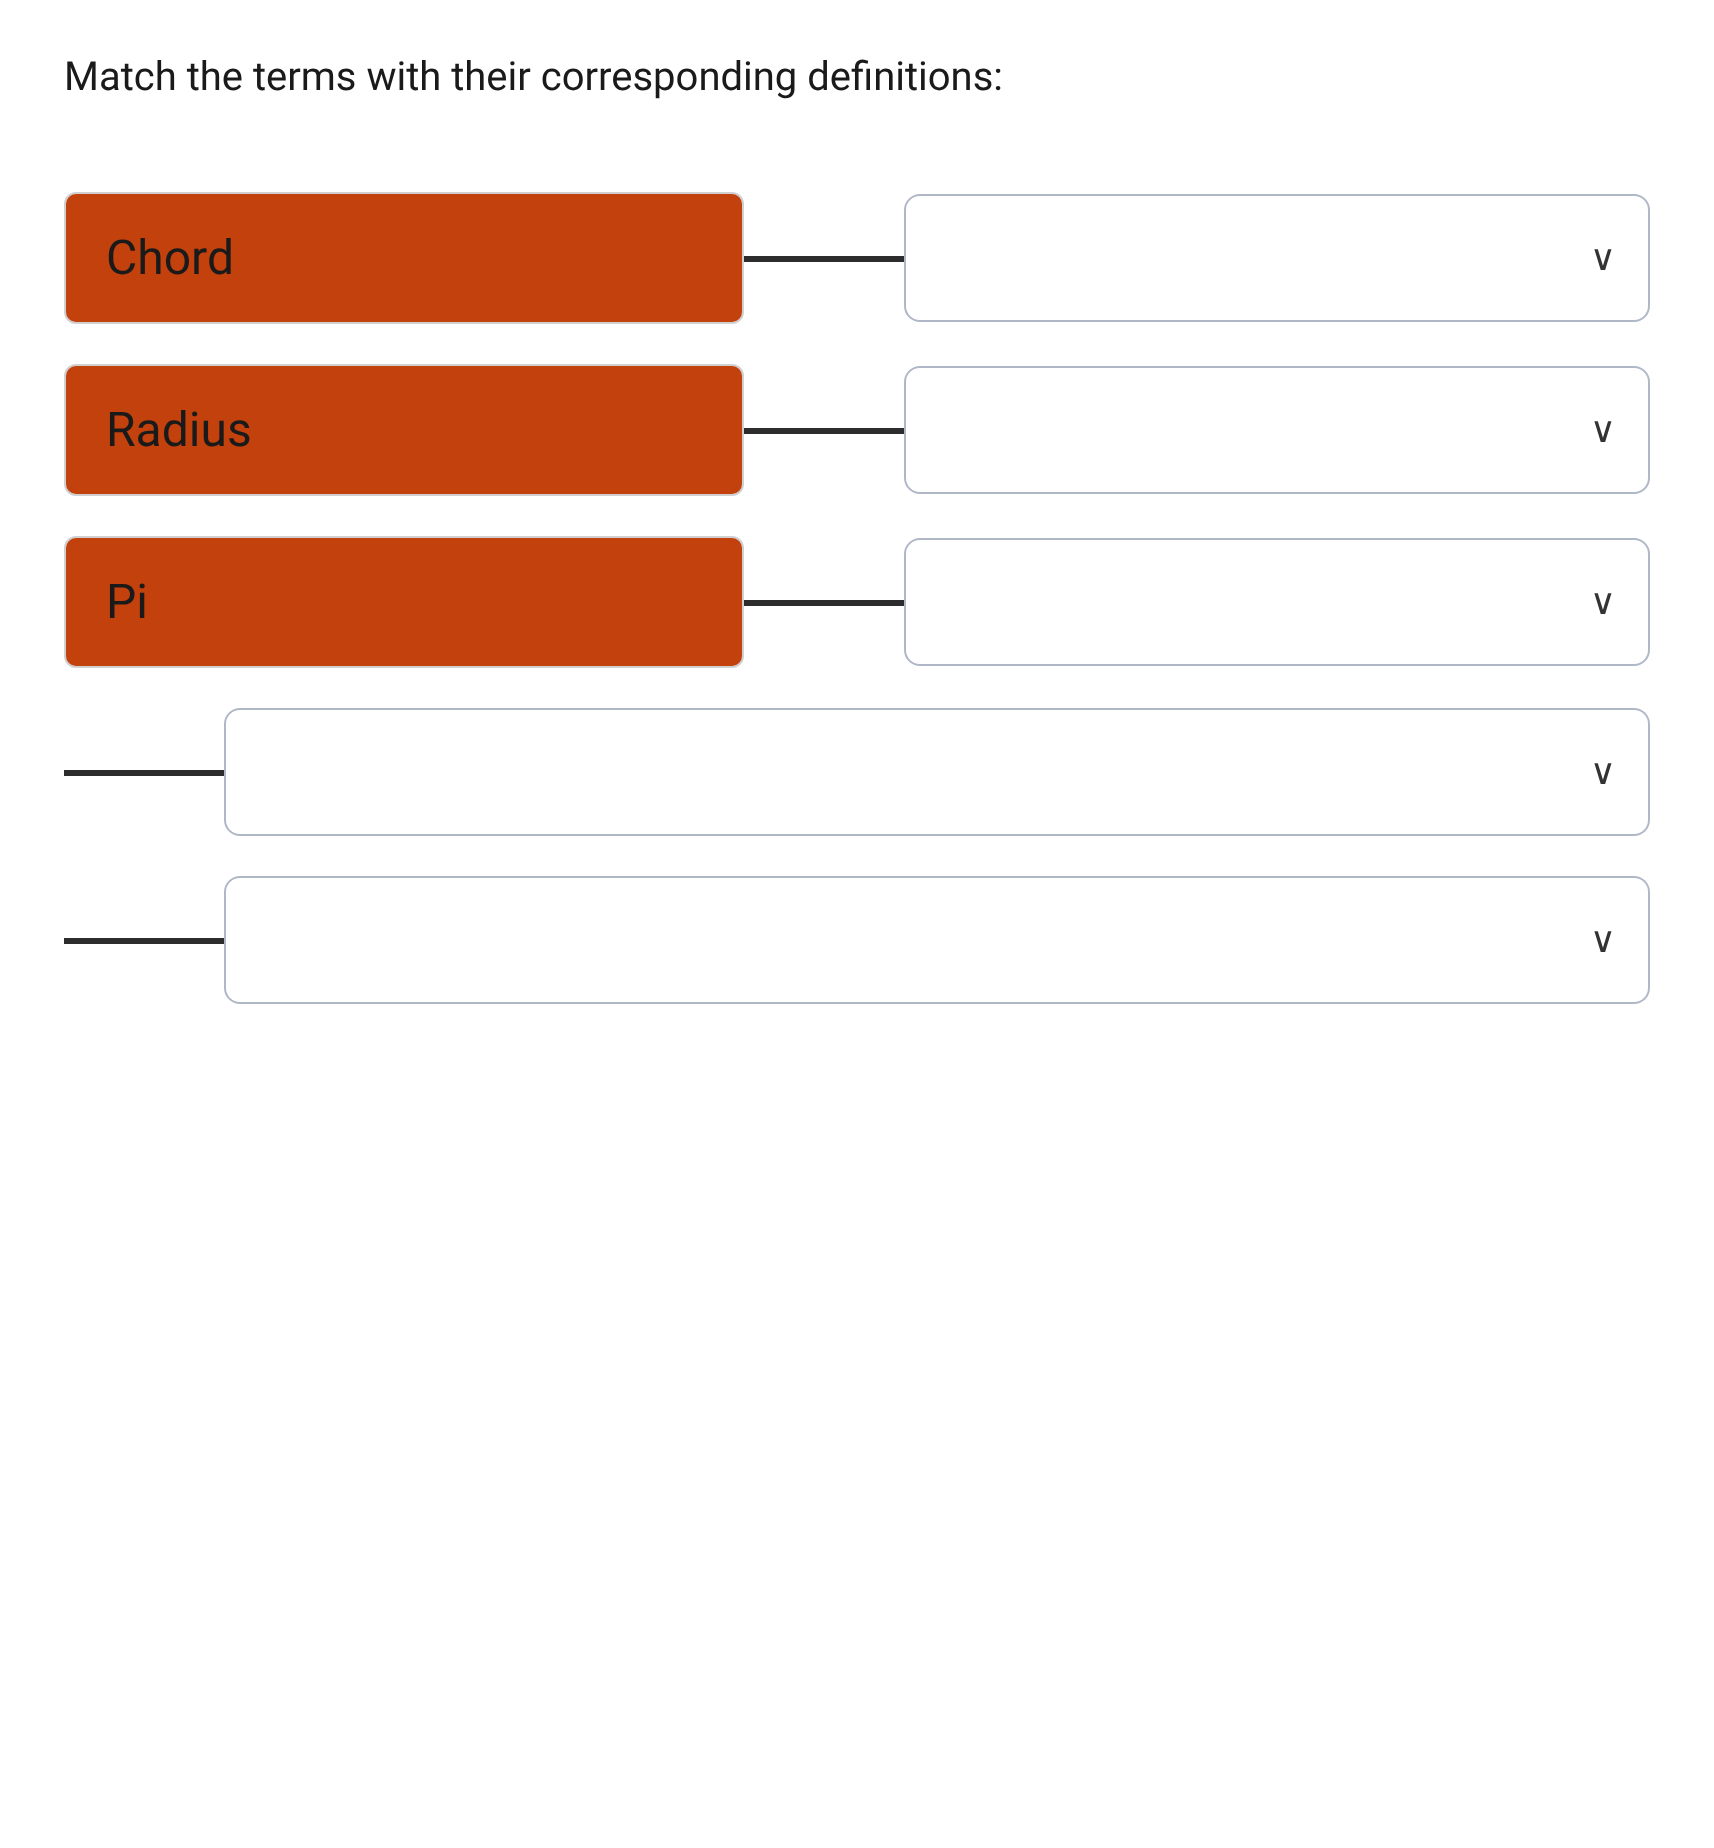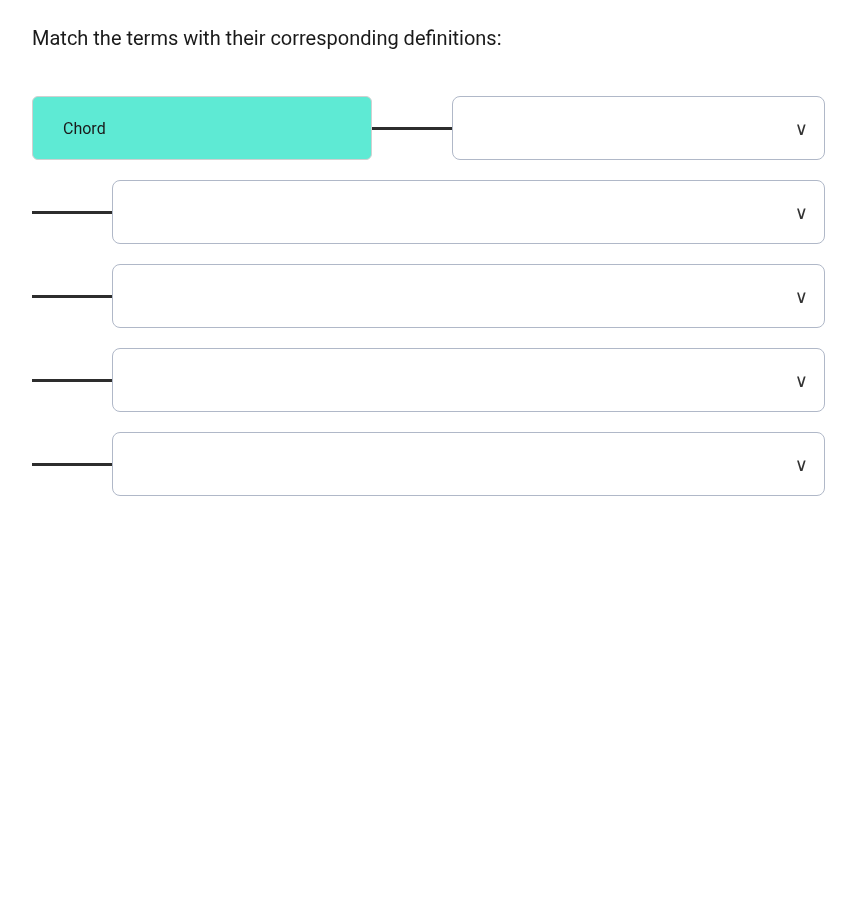--- a/index.html
+++ b/index.html
@@ -30,25 +30,25 @@
       gap: 20px;
     }
 
     .match-row {
       display: flex;
       align-items: center;
       gap: 0;
     }
 
     .term-box {
-      background: #5eead4;
+      background: #c2410c;
       border: 1px solid #d0d0d0;
       border-radius: 6px;
-      padding: 18px 30px;
-      font-size: 16px;
+      padding: 18px 20px;
+      font-size: 24px;
       color: #1a1a1a;
       width: 340px;
       min-height: 64px;
       display: flex;
       align-items: center;
       flex-shrink: 0;
     }
 
     .connector {
       flex: 0 0 auto;
@@ -85,26 +85,28 @@
 
 <div class="match-container">
 <div class="match-row">
       <div class="term-box">Chord</div>
       <div class="connector"></div>
       <div class="definition-box">
         <span class="chevron-icon">∨</span>
       </div>
     </div>
     <div class="match-row">
+      <div class="term-box">Radius</div>
       <div class="connector"></div>
       <div class="definition-box">
         <span class="chevron-icon">∨</span>
       </div>
     </div>
     <div class="match-row">
+      <div class="term-box">Pi</div>
       <div class="connector"></div>
       <div class="definition-box">
         <span class="chevron-icon">∨</span>
       </div>
     </div>
     <div class="match-row">
       <div class="connector"></div>
       <div class="definition-box">
         <span class="chevron-icon">∨</span>
       </div>

